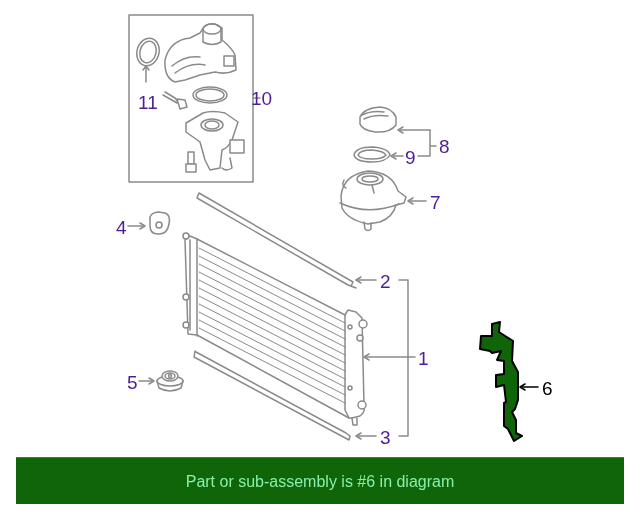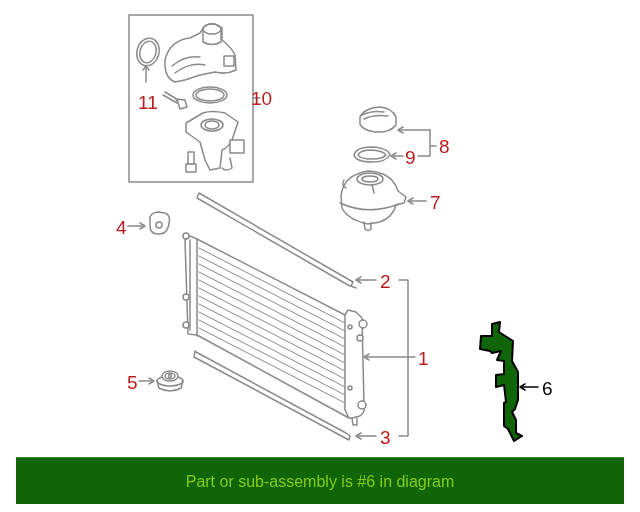--- a/index.html
+++ b/index.html
@@ -1,22 +1,22 @@
 <!DOCTYPE html>
 <html><head>
 <meta charset="utf-8">
 <style>
   html, body { margin:0; padding:0; background:#ffffff; }
   body { width:640px; height:512px; position:relative; overflow:hidden; font-family:"Liberation Sans", sans-serif; }
   #diagram { position:absolute; left:0; top:0; width:640px; height:512px; }
-  .callout { position:absolute; font-family:"Liberation Sans", sans-serif; font-size:19px; color:#b91c1c; line-height:1; }
+  .callout { position:absolute; font-family:"Liberation Sans", sans-serif; font-size:19px; color:#4c1d95; line-height:1; }
   .callout.highlight { color:#000000; }
   #banner { position:absolute; left:16px; top:457px; width:608px; height:46px; background:#0f6508; border-top:1px solid #2f8a22;
             display:flex; flex-direction:column; align-items:center; justify-content:center; }
-  #banner .line { font-family:"Liberation Sans", sans-serif; font-size:16px; color:#84cc16; line-height:19px; }
+  #banner .line { font-family:"Liberation Sans", sans-serif; font-size:16px; color:#86efac; line-height:19px; }
 </style>
 </head>
 <body>
 
 <svg id="diagram" viewBox="0 0 640 512" xmlns="http://www.w3.org/2000/svg">
   <g fill="none" stroke="#8a8a8a" stroke-width="1.5" stroke-linejoin="round" stroke-linecap="round">
 
     <g>
       <rect x="129" y="15" width="124" height="167" fill="#fff"></rect>
       <line x1="253" y1="98" x2="260" y2="98"></line>

